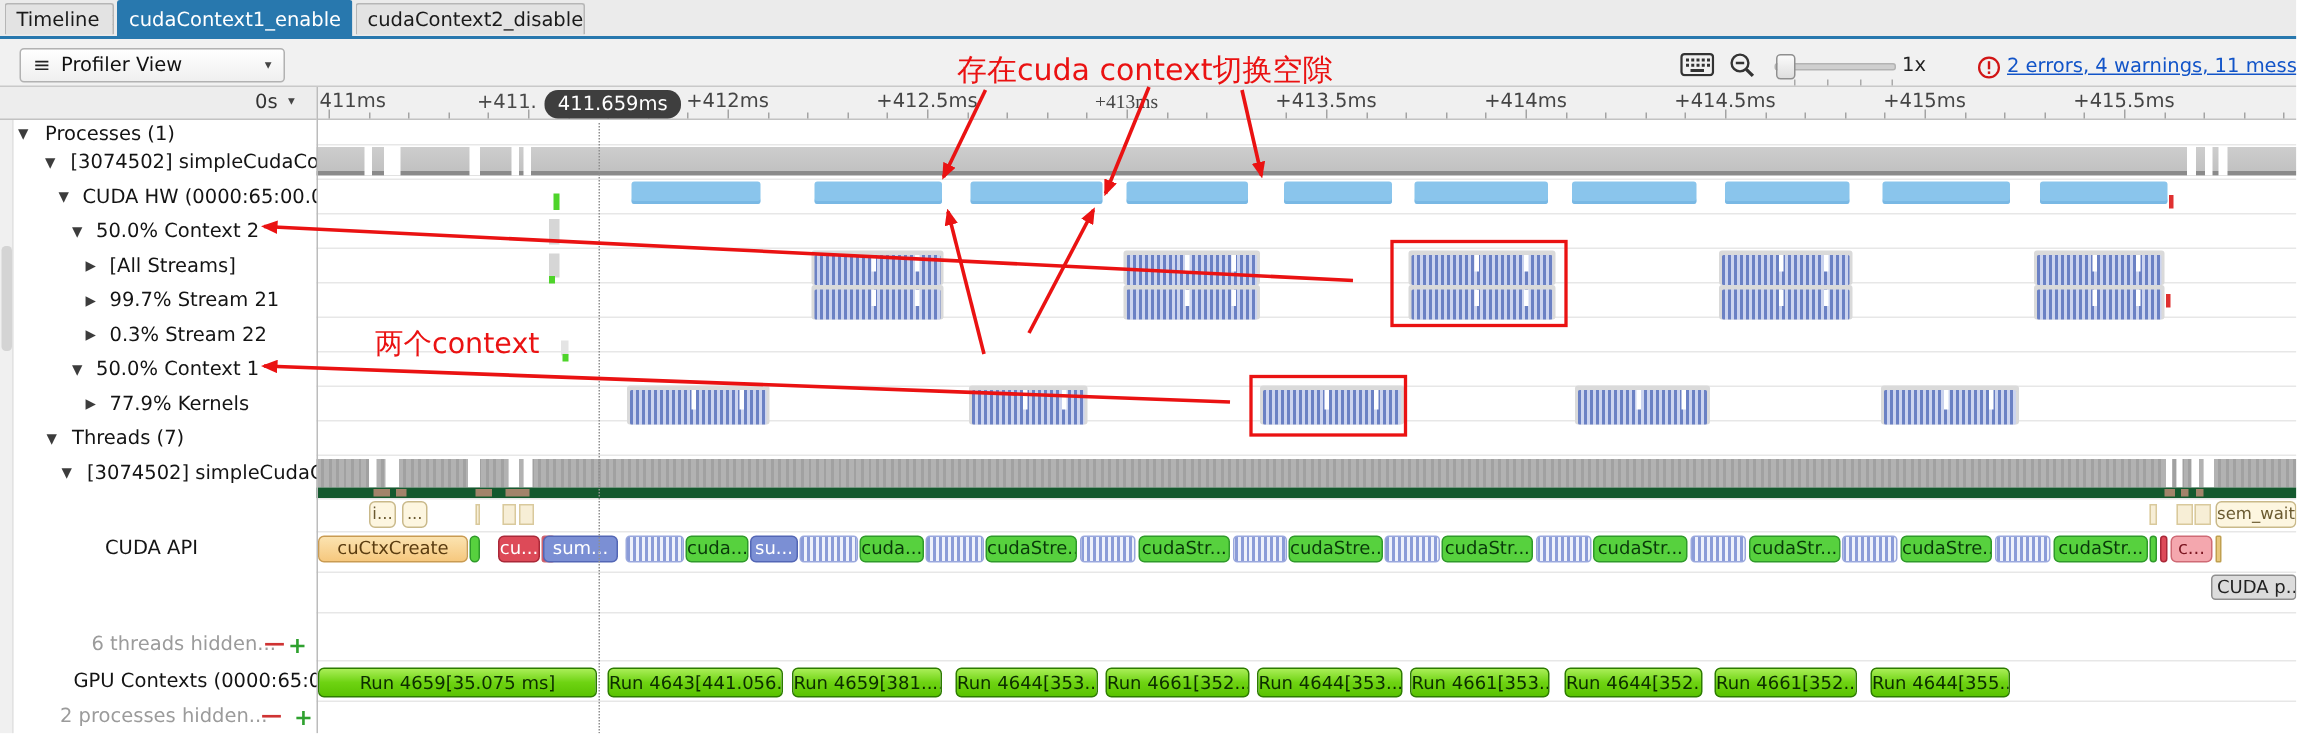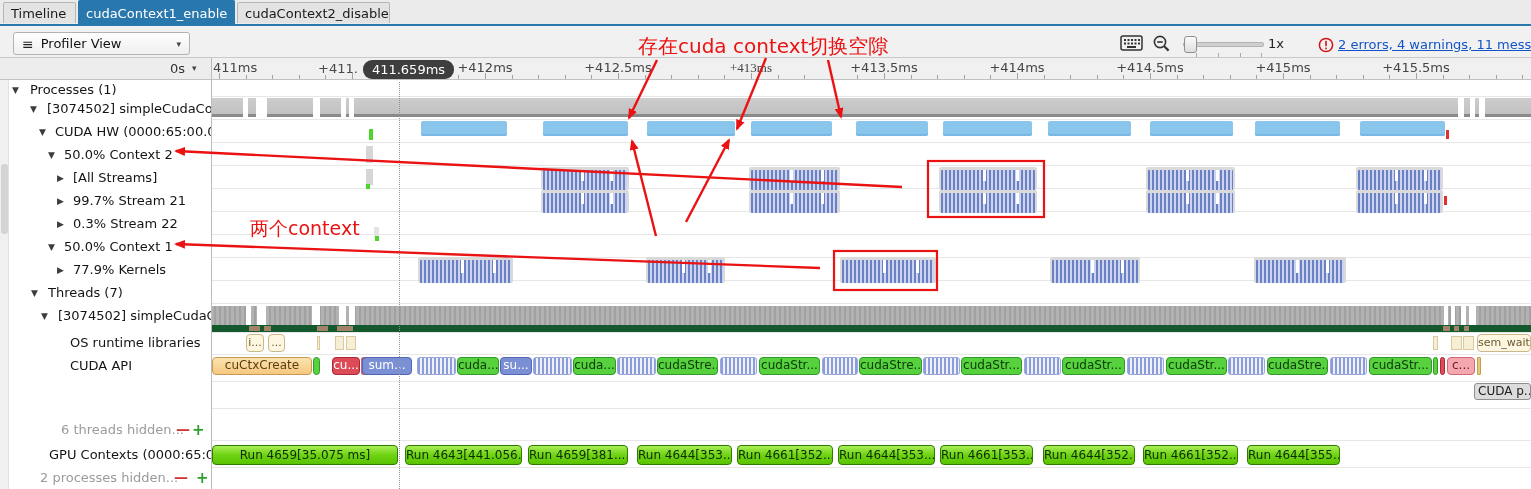--- a/index.html
+++ b/index.html
@@ -467,23 +467,20 @@
       <span class="lbl" style="left: 73px;">77.9% Kernels</span>
     </div>
     <div class="srow" style="top: 284px;">
       <span class="arr" style="left: 31px;">▼</span>
       <span class="lbl" style="left: 48px;">Threads (7)</span>
     </div>
     <div class="srow" style="top: 307px;">
       <span class="arr" style="left: 41px;">▼</span>
       <span class="lbl" style="left: 58px;">[3074502] simpleCudaCo</span>
     </div>
-    <div class="srow" style="top: 334px;">
-      <span class="lbl" style="left: 70px;">OS runtime libraries</span>
-    </div>
     <div class="srow" style="top: 357px;">
       <span class="lbl" style="left: 70px;">CUDA API</span>
     </div>
     <div class="srow" style="top: 421px;">
       <span class="lbl muted" style="left: 61px;">6 threads hidden...</span>
       <span class="hm" style="left: 176px;">—</span>
       <span class="hp" style="left: 192px;">+</span>
     </div>
     <div class="srow" style="top: 446px;">
       <span class="lbl" style="left: 49px;">GPU Contexts (0000:65:00</span>

